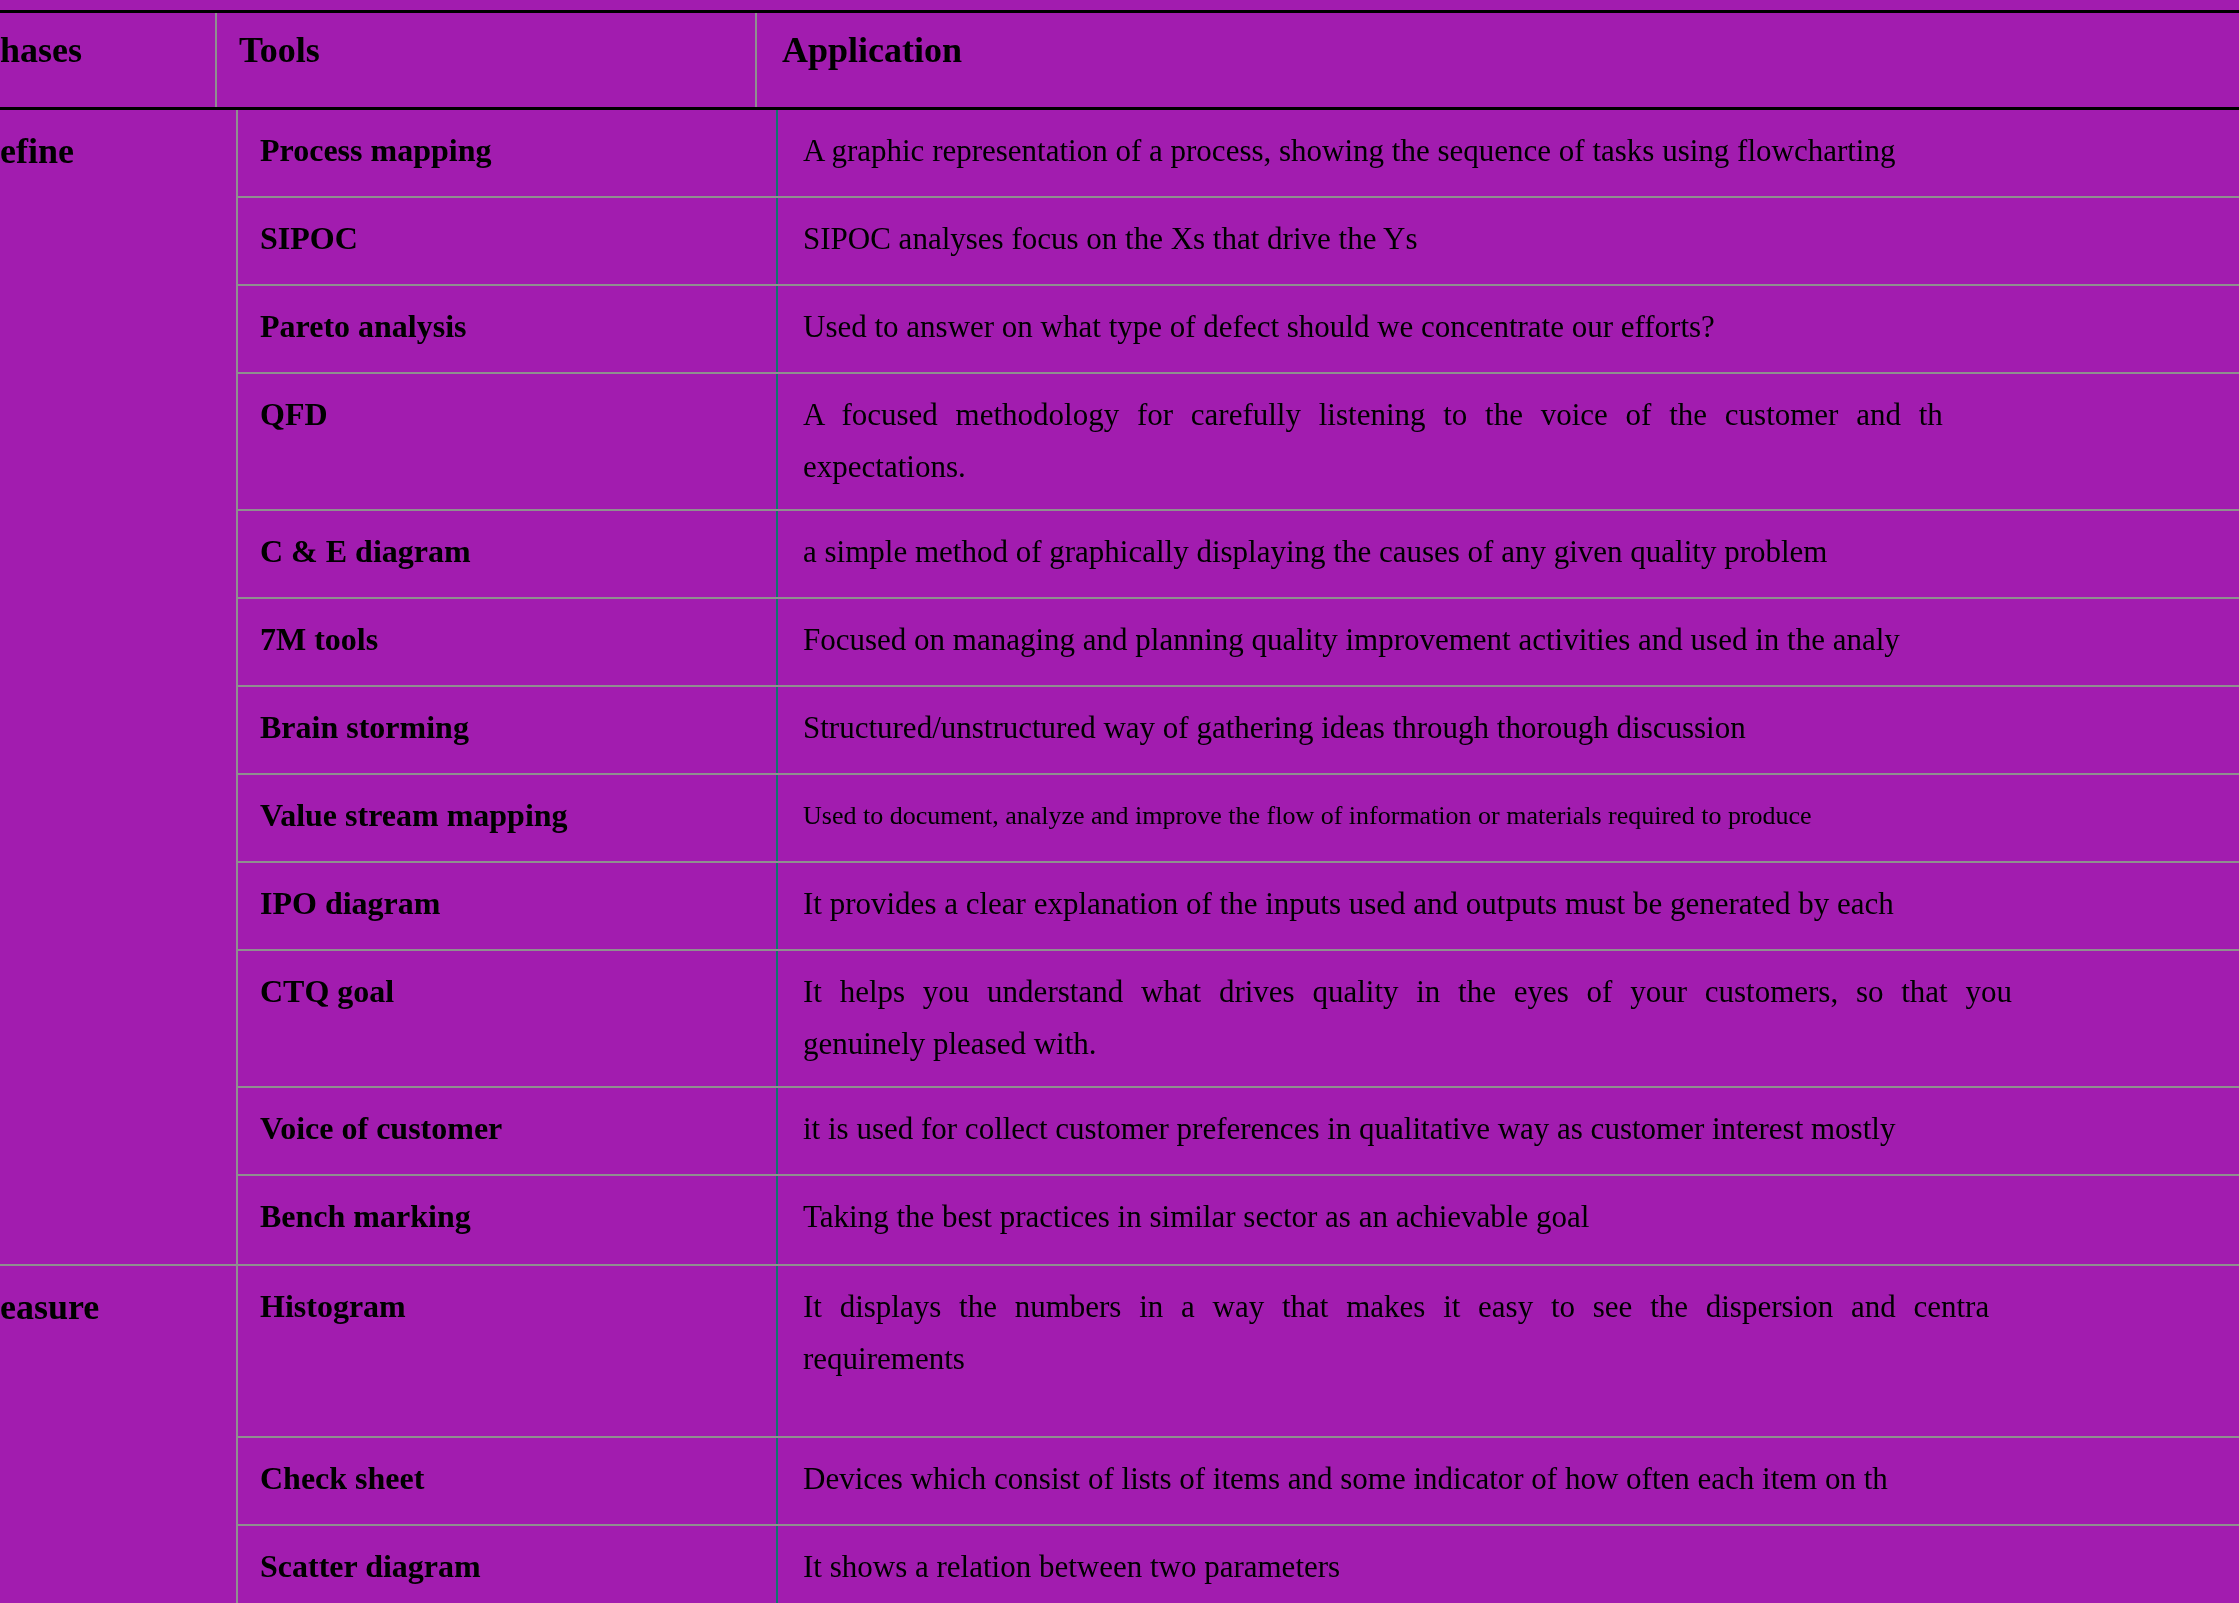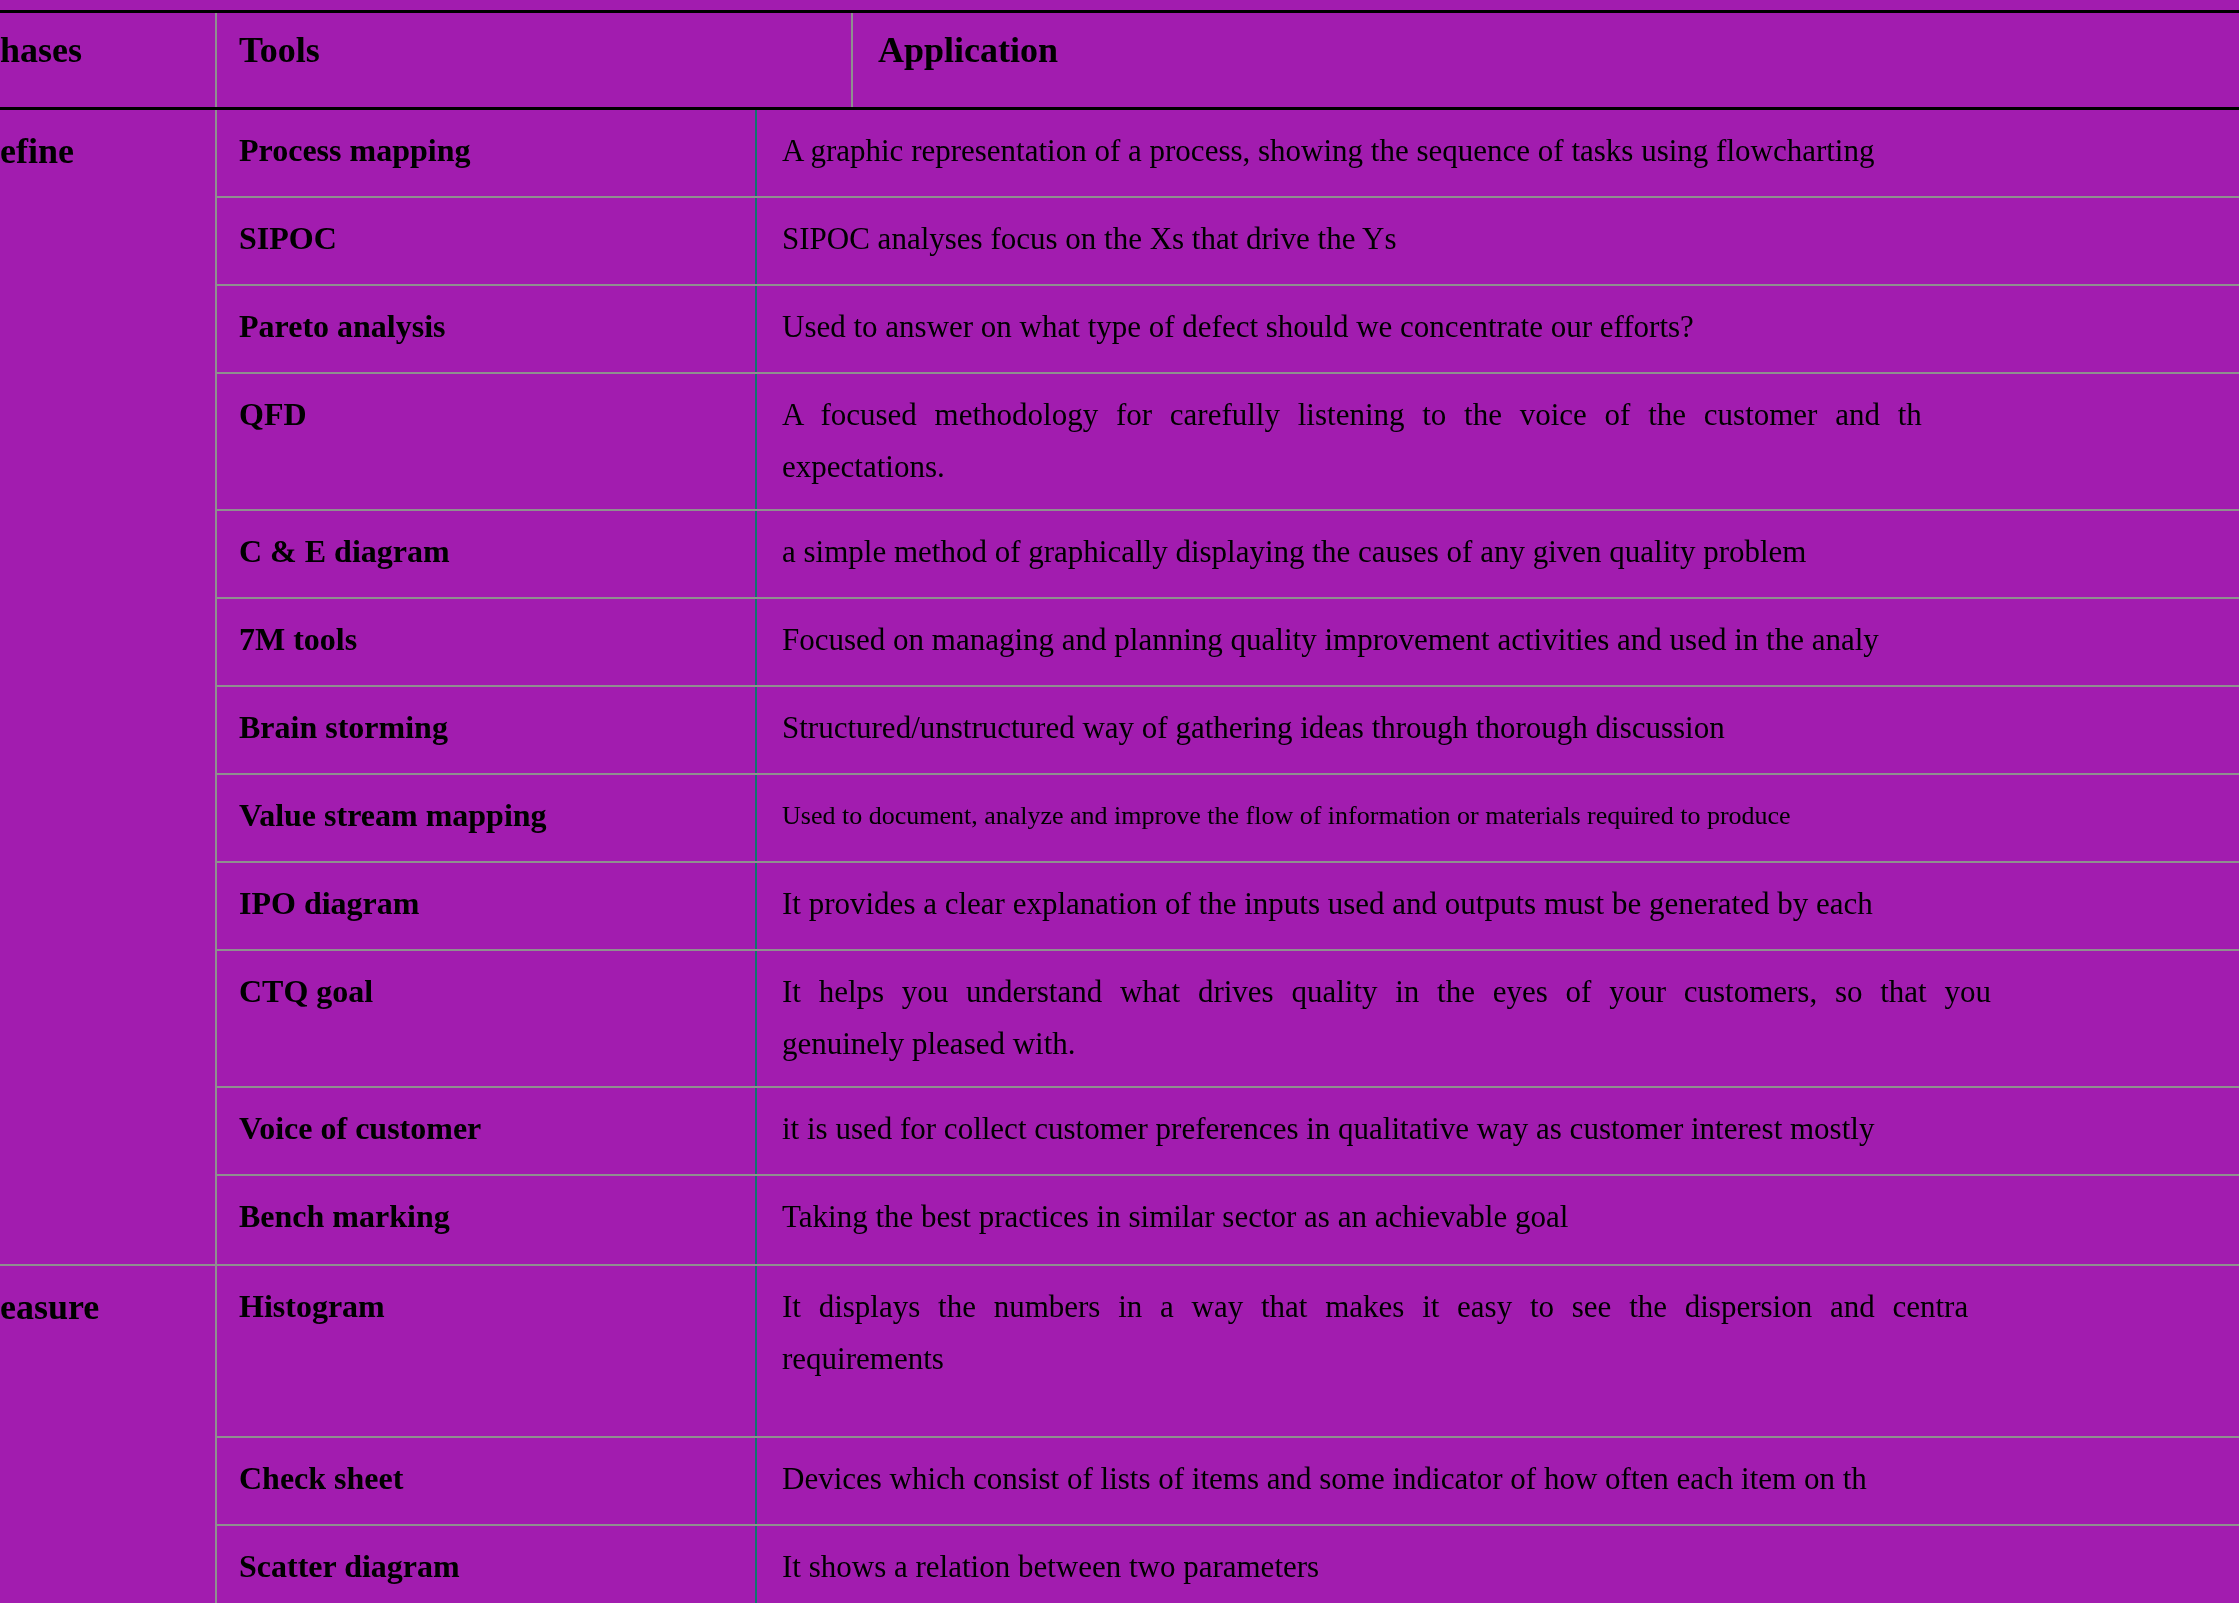--- a/index.html
+++ b/index.html
@@ -31,36 +31,36 @@
     font-size: 36px;
     padding-top: 14px;
     line-height: 46px;
   }
   .hc-phases {
     width: 217px;
     border-right: 2px solid #8f8f8f;
     padding-left: 0;
   }
   .hc-tools {
-    width: 636px;
+    width: 540px;
     border-right: 2px solid #8f8f8f;
     padding-left: 22px;
   }
   .hc-application {
     flex: 1;
     padding-left: 25px;
   }
   
   .group {
     display: flex;
     border-bottom: 2px solid #8f8f8f;
   }
   .group:last-child { border-bottom: none; }
   .phase-cell {
-    width: 217px;
+    width: 238px;
     border-right: 2px solid #8f8f8f;
     font-weight: bold;
     font-size: 36px;
     padding-top: 18px;
     line-height: 46px;
   }
   .rows {
     flex: 1;
     display: flex;
     flex-direction: column;

